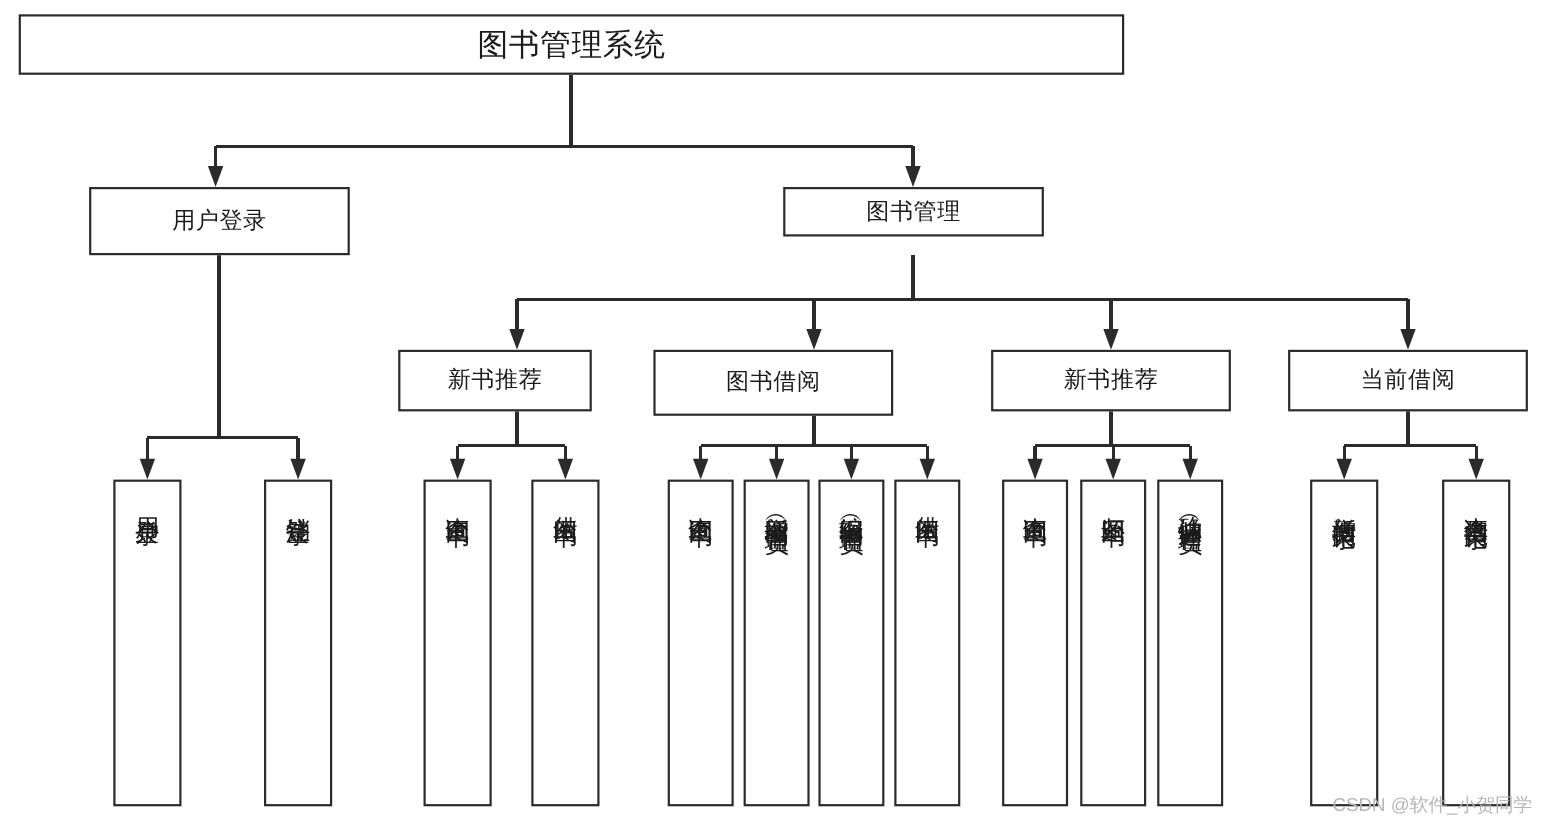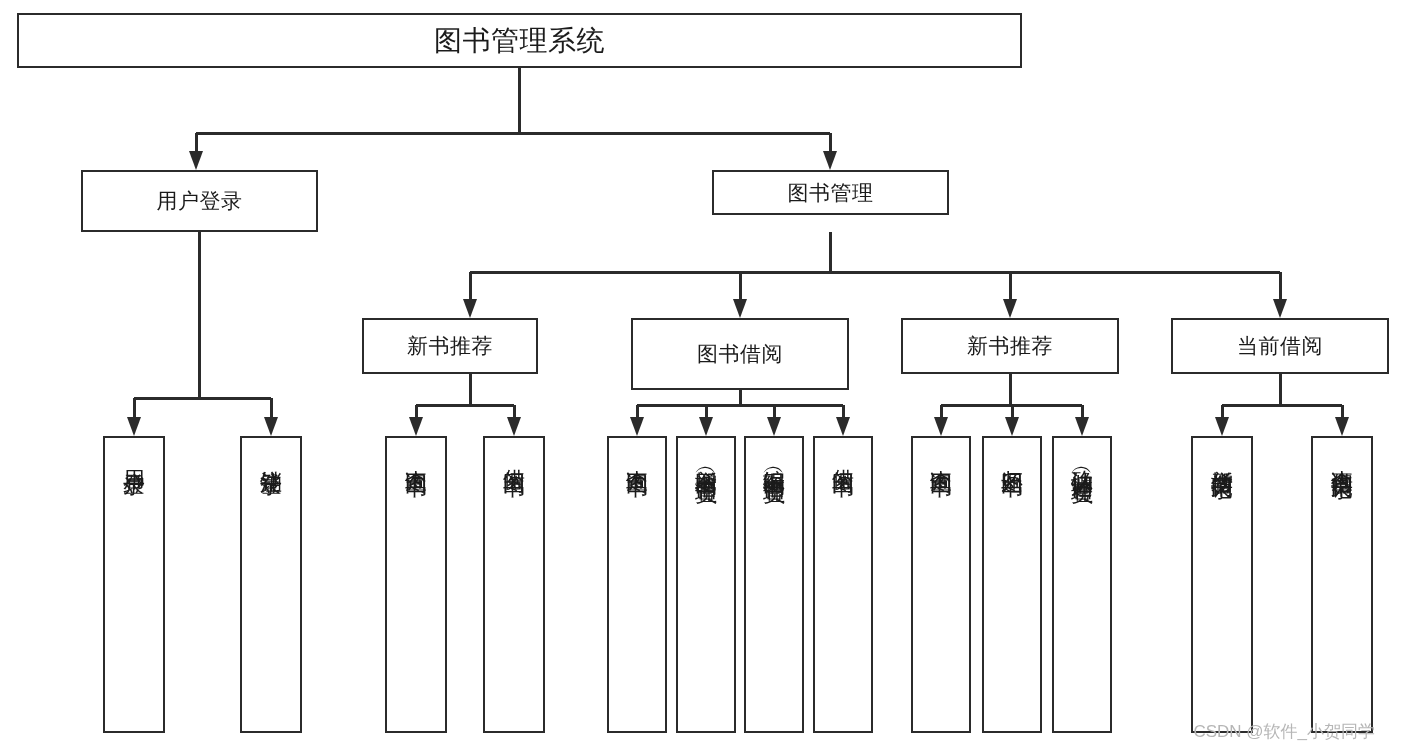--- a/index.html
+++ b/index.html
@@ -58,21 +58,21 @@
   }
   .node.vert .label {
     writing-mode: vertical-rl;
     text-orientation: upright;
     font-size: 22px;
     letter-spacing: 2px;
     line-height: 1;
   }
   .watermark {
     position: absolute;
-    right: 30px;
+    right: 12px;
     bottom: 4px;
     font-size: 17px;
     color: #b6b6b6;
     z-index: 3;
     white-space: nowrap;
     font-family: "Liberation Sans", "DejaVu Sans", sans-serif;
     margin-left: 44px;
   }
 </style>
 </head>
@@ -139,21 +139,21 @@
       </div>
       <div class="node horiz" style="left: 81px; top: 170px; width: 237px; height: 62px; border-color: rgb(43, 43, 43); background: rgb(255, 255, 255);">
         <span class="label" style="color: rgb(27, 27, 27);">用户登录</span>
       </div>
       <div class="node horiz" style="left: 712px; top: 170px; width: 237px; height: 45px; border-color: rgb(43, 43, 43); background: rgb(255, 255, 255);">
         <span class="label" style="color: rgb(27, 27, 27);">图书管理</span>
       </div>
       <div class="node horiz" style="left: 362px; top: 318px; width: 176px; height: 56px; border-color: rgb(43, 43, 43); background: rgb(255, 255, 255);">
         <span class="label" style="color: rgb(27, 27, 27);">新书推荐</span>
       </div>
-      <div class="node horiz" style="left: 631px; top: 318px; width: 218px; height: 72px; border-color: rgb(43, 43, 43); background: rgb(255, 255, 255);">
+      <div class="node horiz" style="left: 594px; top: 318px; width: 218px; height: 60px; border-color: rgb(43, 43, 43); background: rgb(255, 255, 255);">
         <span class="label" style="color: rgb(27, 27, 27);">图书借阅</span>
       </div>
       <div class="node horiz" style="left: 901px; top: 318px; width: 218px; height: 56px; border-color: rgb(43, 43, 43); background: rgb(255, 255, 255);">
         <span class="label" style="color: rgb(27, 27, 27);">新书推荐</span>
       </div>
       <div class="node horiz" style="left: 1171px; top: 318px; width: 218px; height: 56px; border-color: rgb(43, 43, 43); background: rgb(255, 255, 255);">
         <span class="label" style="color: rgb(27, 27, 27);">当前借阅</span>
       </div>
       <div class="node vert" style="left: 103px; top: 436px; width: 62px; height: 297px; border-color: rgb(43, 43, 43); background: rgb(255, 255, 255);">
         <span class="label" style="color: rgb(27, 27, 27);">用户登录</span>

